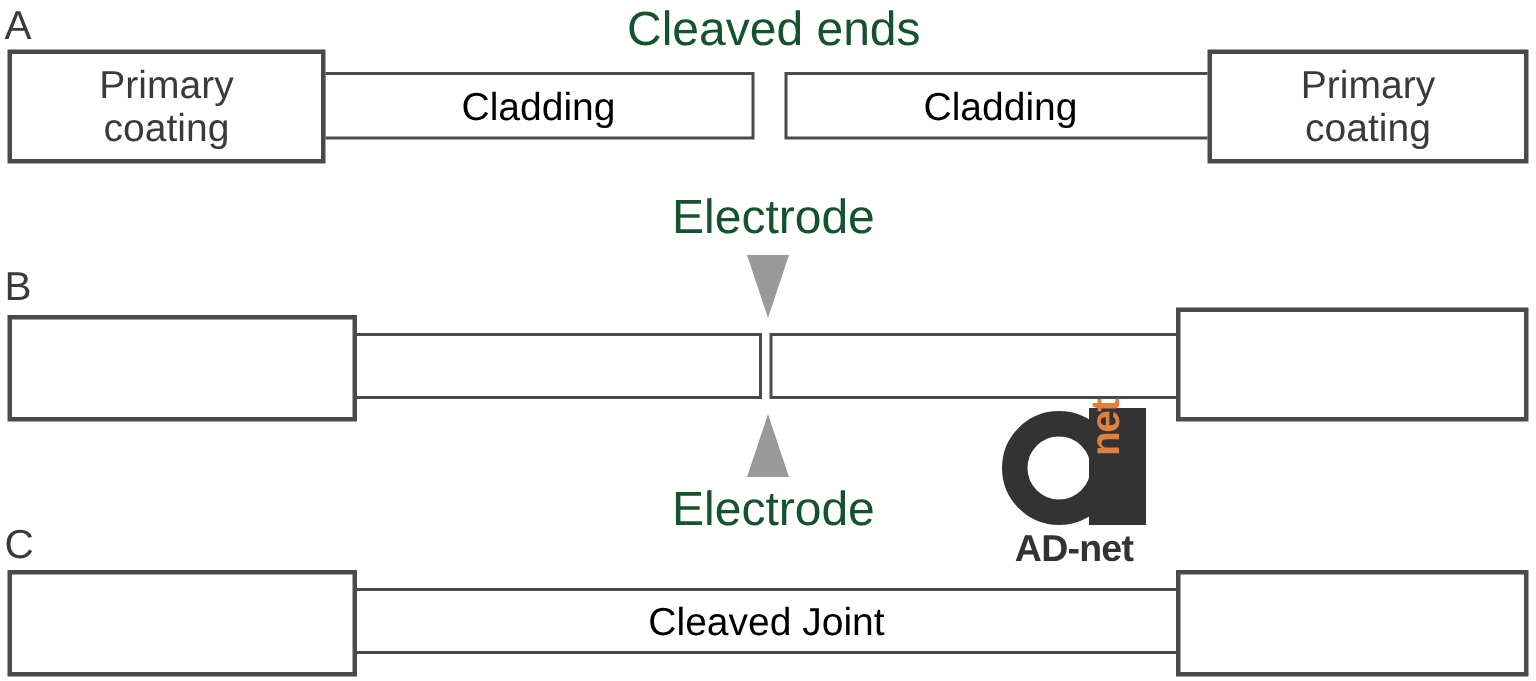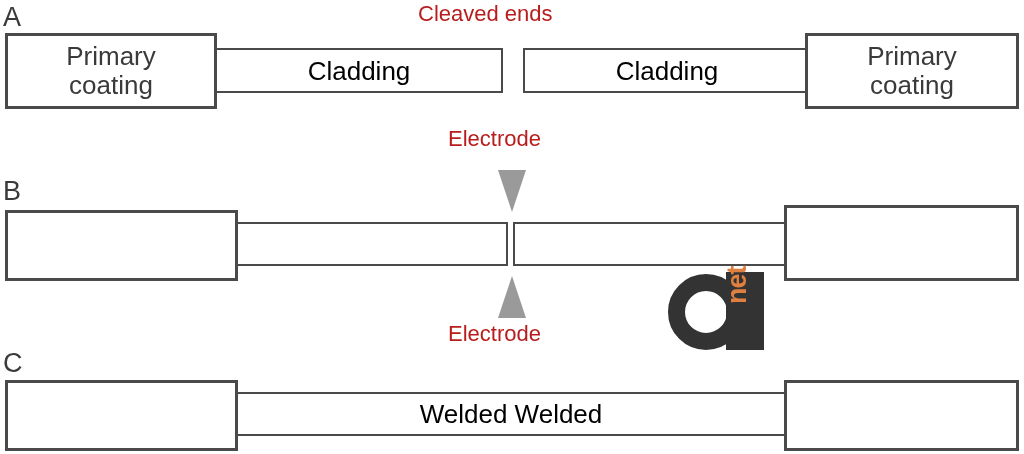--- a/index.html
+++ b/index.html
@@ -19,22 +19,22 @@
   }
   .panel-label {
     position: absolute;
     font-size: 27px;
     color: #3a3a3a;
     line-height: 1;
     letter-spacing: 0px;
   }
   .title-text {
     position: absolute;
-    font-size: 22px;
-    color: #b91c1c;
+    font-size: 32px;
+    color: #14532d;
     line-height: 1;
     white-space: nowrap;
   }
   .coating-box {
     position: absolute;
     box-sizing: border-box;
     border: 3px solid #4a4a4a;
     background: #ffffff;
     display: flex;
     align-items: center;
@@ -193,29 +193,30 @@
   <div class="electrode electrode-up" style="left:498px; top:276px;"></div>
 
   <div class="title-text" style="left:448px; top:323px;">Electrode</div>
 
   <div id="adnet-logo">
     <div class="logo-mark">
       <div class="logo-bar"></div>
       <div class="logo-ring"></div>
       <div class="logo-net">net</div>
     </div>
+    <div class="logo-wordmark">AD-net</div>
   </div>
 
   <div class="panel-label" style="left:3px; top:350px;">C</div>
 
   <div class="coating-box" style="left:5px; top:380px; width:233px; height:71px;">
     <span></span>
   </div>
 
   <div class="cladding-bar" style="left:236px; top:392px; width:550px; height:44px;">
-    <span>Welded Welded</span>
+    <span>Cleaved Joint</span>
   </div>
 
   <div class="coating-box" style="left:784px; top:380px; width:235px; height:71px;">
     <span></span>
   </div>
 
 </div>
 
 </body></html>

